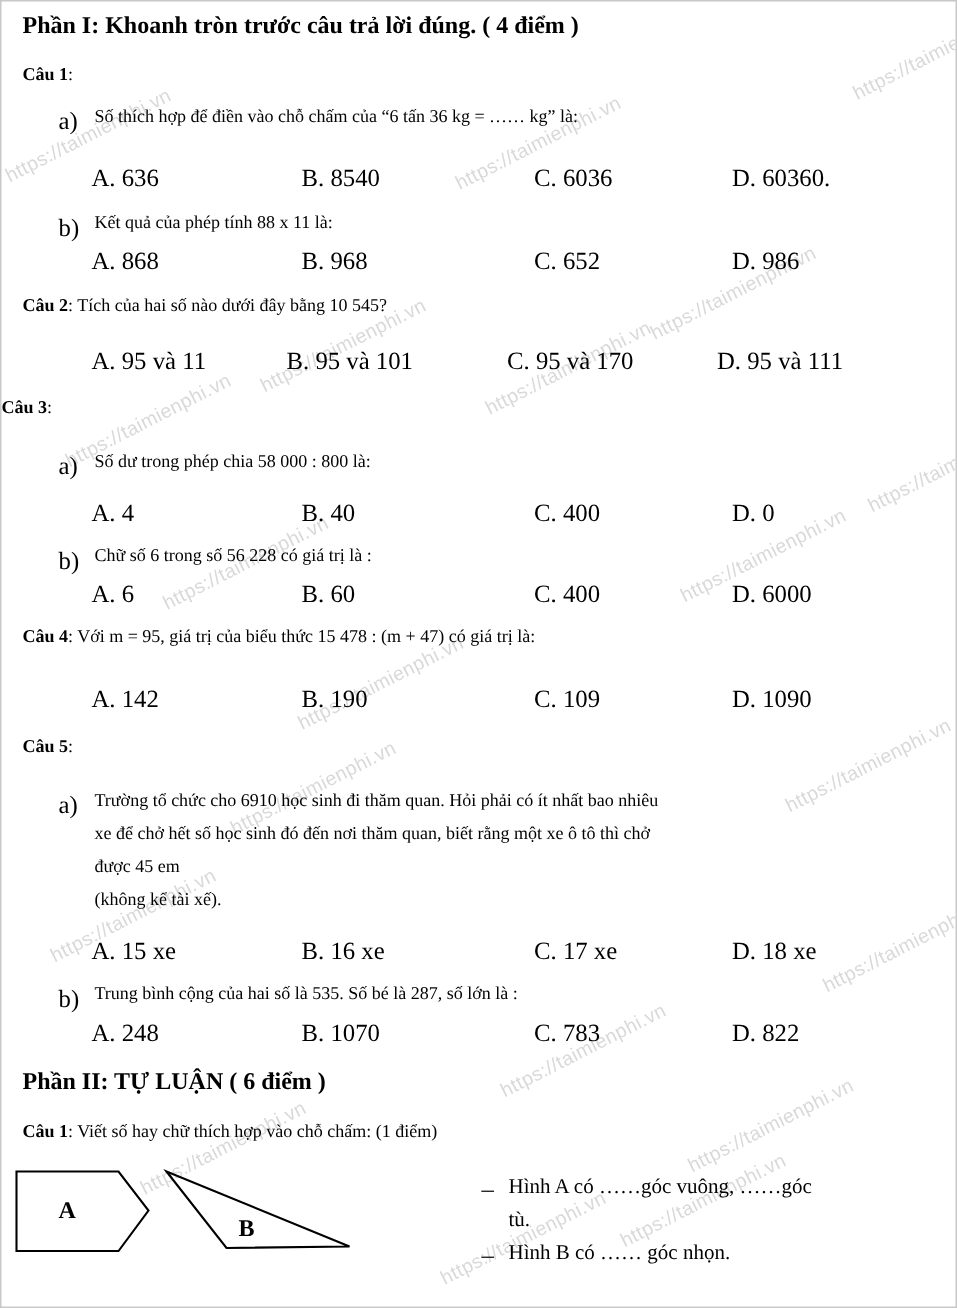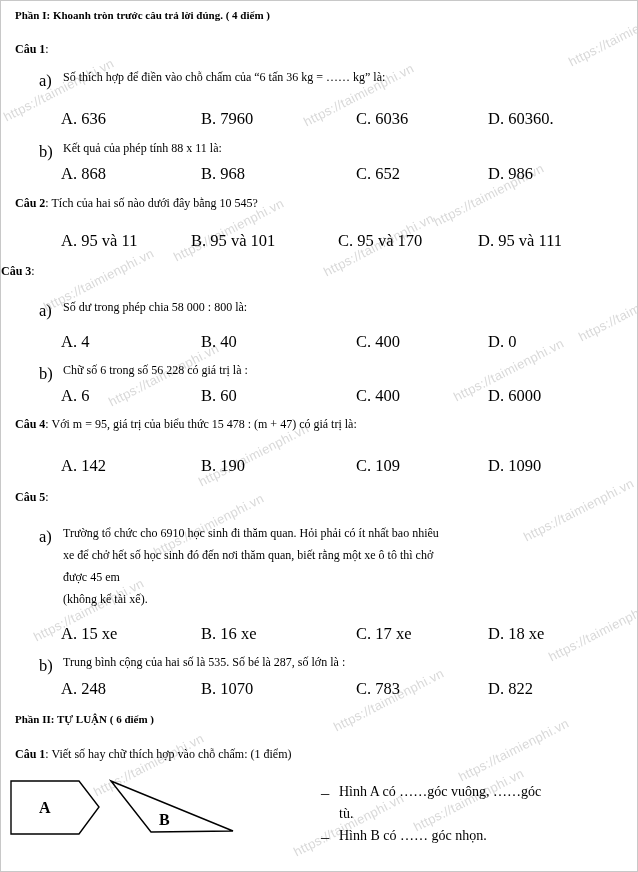--- a/index.html
+++ b/index.html
@@ -45,21 +45,21 @@
     padding: 0;
   }
   .line {
     position: absolute;
     white-space: nowrap;
     font-size: 12px;
     line-height: 1.15;
   }
   .head {
     font-weight: bold;
-    font-size: 11px;
+    font-size: 16px;
   }
   .qlabel { font-weight: bold; }
   
   .opts {
     position: absolute;
     font-size: 16.5px;
     width: 600px;
     height: 20px;
   }
   .opt {
@@ -138,21 +138,21 @@
 
     <div class="line" style="left:14px; top:42px;">
       <span class="qlabel">Câu 1</span><span>:</span>
     </div>
 
     <div class="marker" style="left:38px; top:70px;">a)</div>
     <div class="line" style="left:62px; top:70px;">Số thích hợp để điền vào chỗ chấm của “6 tấn 36 kg = …… kg” là:</div>
 
     <div class="opts" style="left:60px; top:108px;">
       <span class="opt a">A. 636</span>
-      <span class="opt b">B. 7960</span>
+      <span class="opt b">B. 8540</span>
       <span class="opt c">C. 6036</span>
       <span class="opt d">D. 60360.</span>
     </div>
 
     <div class="marker" style="left:38px; top:141px;">b)</div>
     <div class="line" style="left:62px; top:141px;text-align:center;">Kết quả của phép tính 88 x 11 là:</div>
 
     <div class="opts" style="left:60px; top:163px;">
       <span class="opt a">A. 868</span>
       <span class="opt b">B. 968</span>

